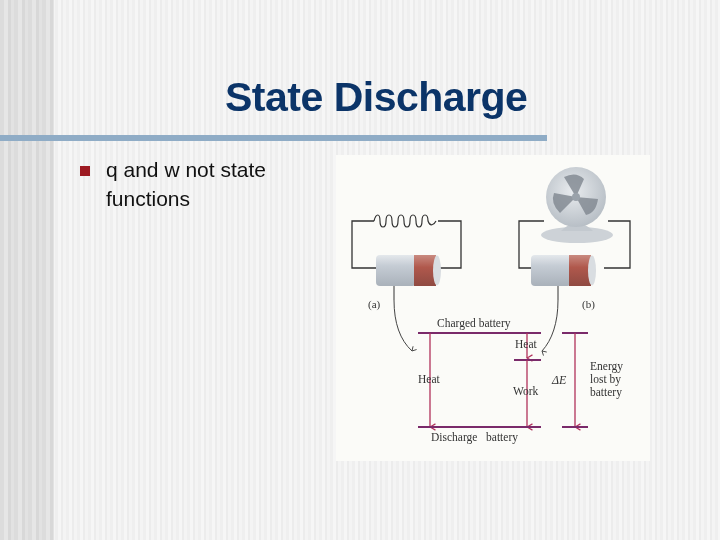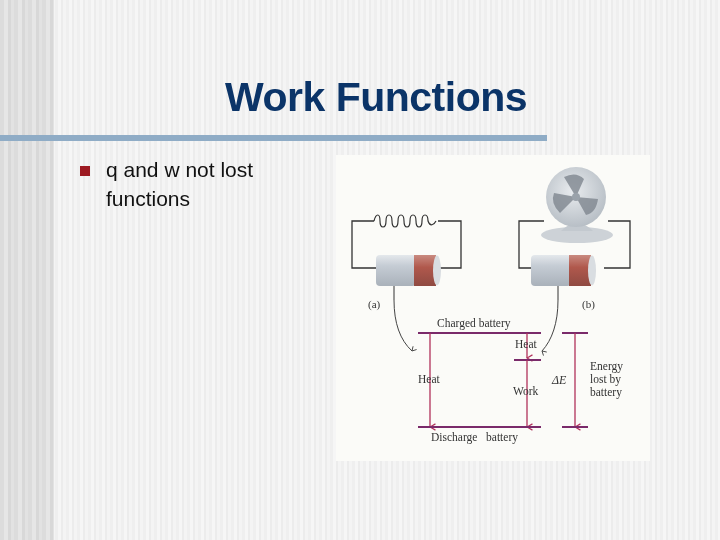--- a/index.html
+++ b/index.html
@@ -37,27 +37,27 @@
     background: #fbfbf8;
   }
   .figure svg { display: block; }
   .fig-text { font-family: "Liberation Serif", serif; fill: #333; }
 </style>
 </head>
 <body>
 
 <div class="left-band"></div>
 
-<div class="title">Work Functions</div>
+<div class="title">State Discharge</div>
 
 <div class="rule"></div>
 
 <div class="bullet-row">
   <div class="bullet-square"></div>
-  <div class="bullet-text">q and w not lost functions</div>
+  <div class="bullet-text">q and w not state functions</div>
 </div>
 
 <div class="figure">
   <svg width="314" height="306" viewBox="0 0 314 306" xmlns="http://www.w3.org/2000/svg">
     <defs>
       <linearGradient id="batBody" x1="0" y1="0" x2="0" y2="1">
         <stop offset="0" stop-color="#e4e8ec"></stop>
         <stop offset="0.35" stop-color="#c5ccd4"></stop>
         <stop offset="1" stop-color="#a9b1ba"></stop>
       </linearGradient>

